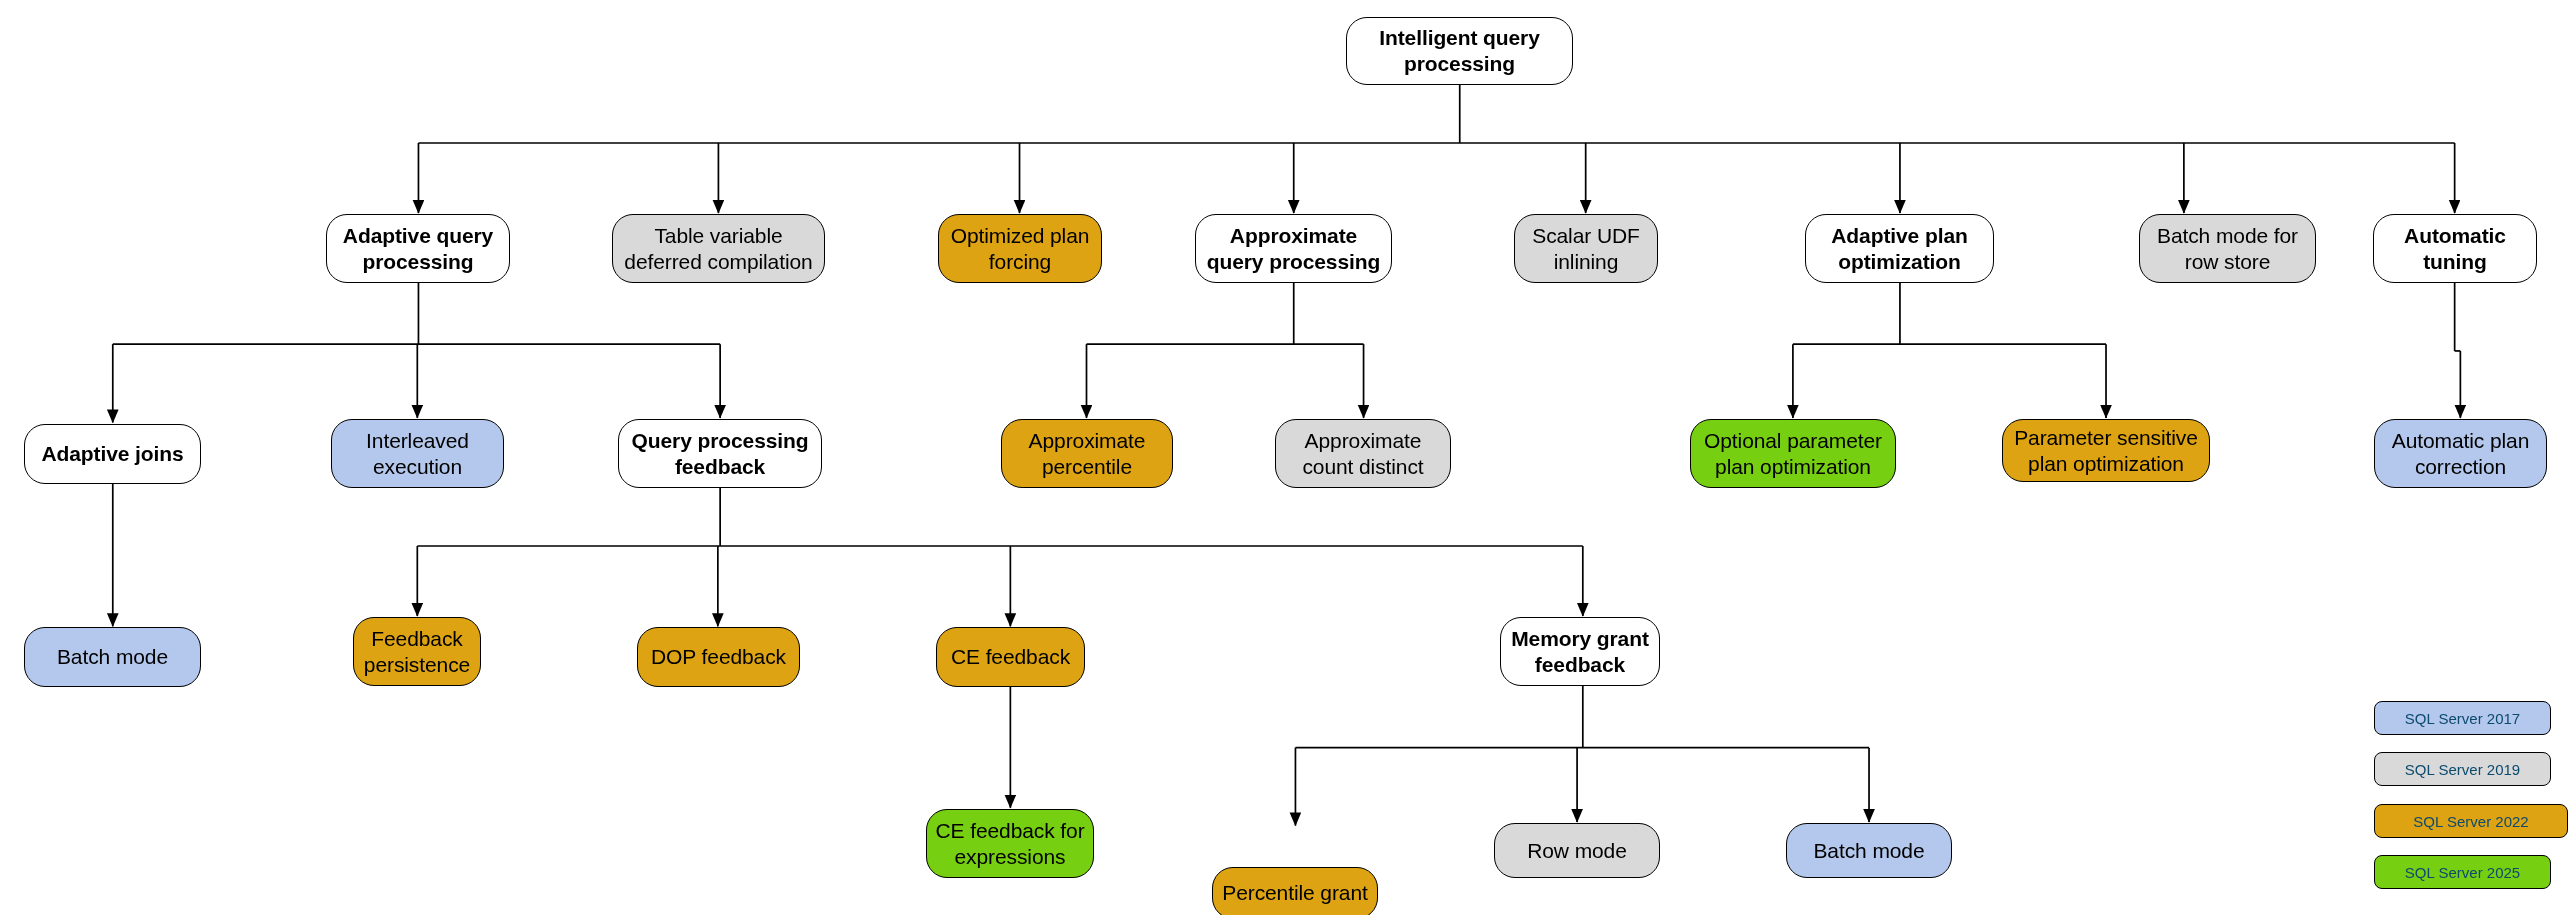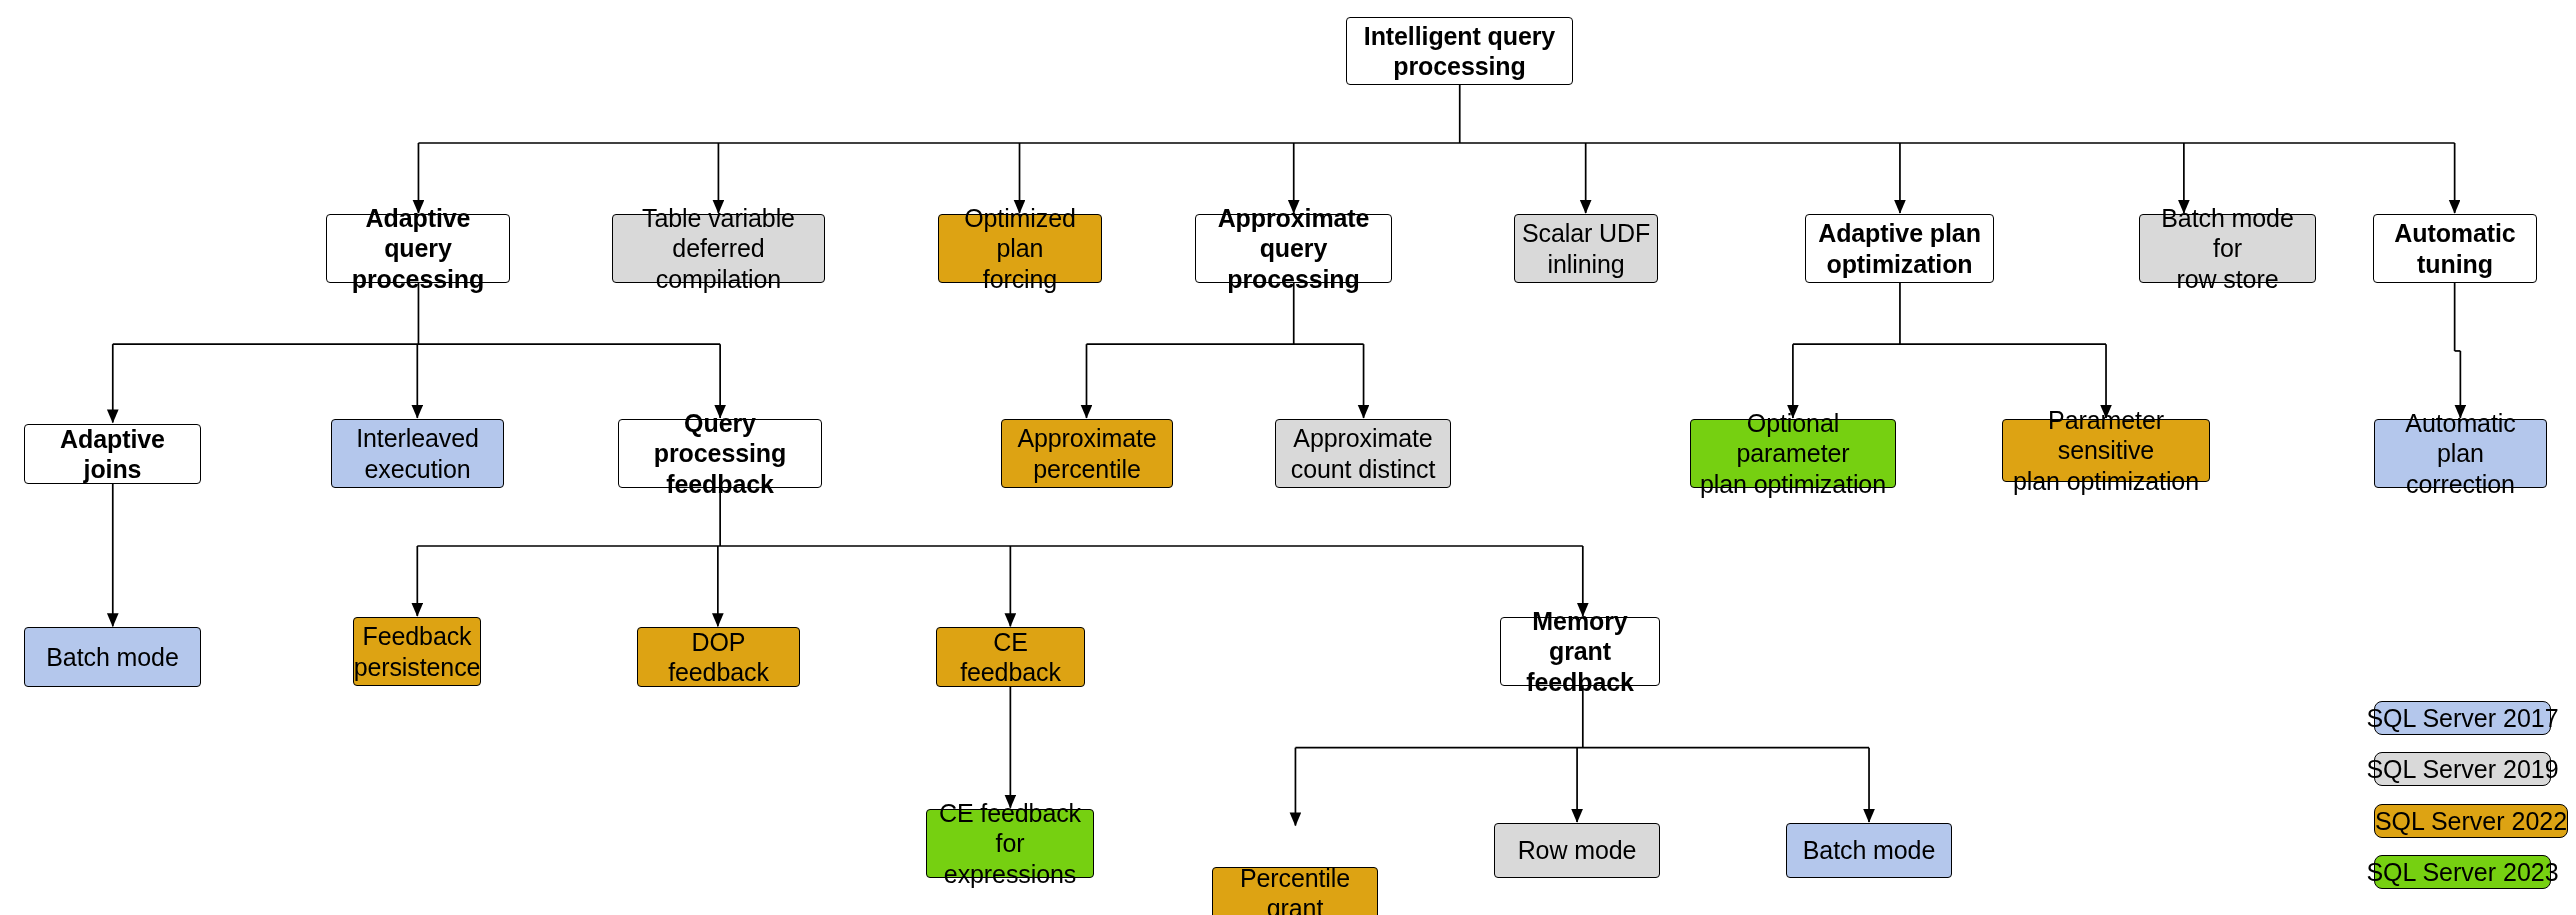--- a/index.html
+++ b/index.html
@@ -20,48 +20,48 @@
     left: 0;
     top: 0;
     width: 2576px;
     height: 916px;
     pointer-events: none;
   }
   .node {
     position: absolute;
     box-sizing: border-box;
     border: 1.7px solid #000000;
-    border-radius: 4px;
+    border-radius: 21px;
     display: flex;
     align-items: center;
     justify-content: center;
     text-align: center;
     color: #000000;
-    font-size: 25px;
+    font-size: 21px;
     line-height: 1.22;
     padding: 2.3px 5.7px;
     white-space: pre-line;
     letter-spacing: -0.1px;
   }
   .fill-white  { background: #ffffff; font-weight: bold; }
   .fill-gray   { background: #d9d9d9; font-weight: normal; }
   .fill-gold   { background: #dda313; font-weight: normal; }
   .fill-blue   { background: #b4c7ec; font-weight: normal; }
   .fill-green  { background: #76d011; font-weight: normal; }
 
   .legend-item {
     position: absolute;
     box-sizing: border-box;
     border: 1.7px solid #000000;
     border-radius: 8px;
     display: flex;
     align-items: center;
     justify-content: center;
-    font-size: 25px;
-    color: #000000;
+    font-size: 15px;
+    color: #0c4a6e;
     font-weight: normal;
     white-space: nowrap;
   }
 </style>
 </head>
 <body>
 
 <div id="stage">
   <svg id="edges" viewBox="0 0 4500 1600">
     <defs>
@@ -156,16 +156,16 @@
       <div class="node fill-green" style="left: 926px; top: 809px; width: 168px; height: 69px;">CE feedback for
 expressions</div>
       <div class="node fill-gold" style="left: 1212px; top: 827px; width: 166px; height: 52px; margin-top: 40px;">Percentile grant</div>
       <div class="node fill-gray" style="left: 1494px; top: 823px; width: 166px; height: 55px;">Row mode</div>
       <div class="node fill-blue" style="left: 1786px; top: 823px; width: 166px; height: 55px;">Batch mode</div>
     </div>
   <div id="legend-layer">
       <div class="legend-item fill-blue" style="left: 2374px; top: 701px; width: 177px; height: 34px;">SQL Server 2017</div>
       <div class="legend-item fill-gray" style="left: 2374px; top: 752px; width: 177px; height: 34px;">SQL Server 2019</div>
       <div class="legend-item fill-gold" style="left: 2374px; top: 804px; width: 194px; height: 34px;">SQL Server 2022</div>
-      <div class="legend-item fill-green" style="left: 2374px; top: 855px; width: 177px; height: 34px;">SQL Server 2023</div>
+      <div class="legend-item fill-green" style="left: 2374px; top: 855px; width: 177px; height: 34px;">SQL Server 2025</div>
     </div>
 </div>
 
 
 </body></html>

